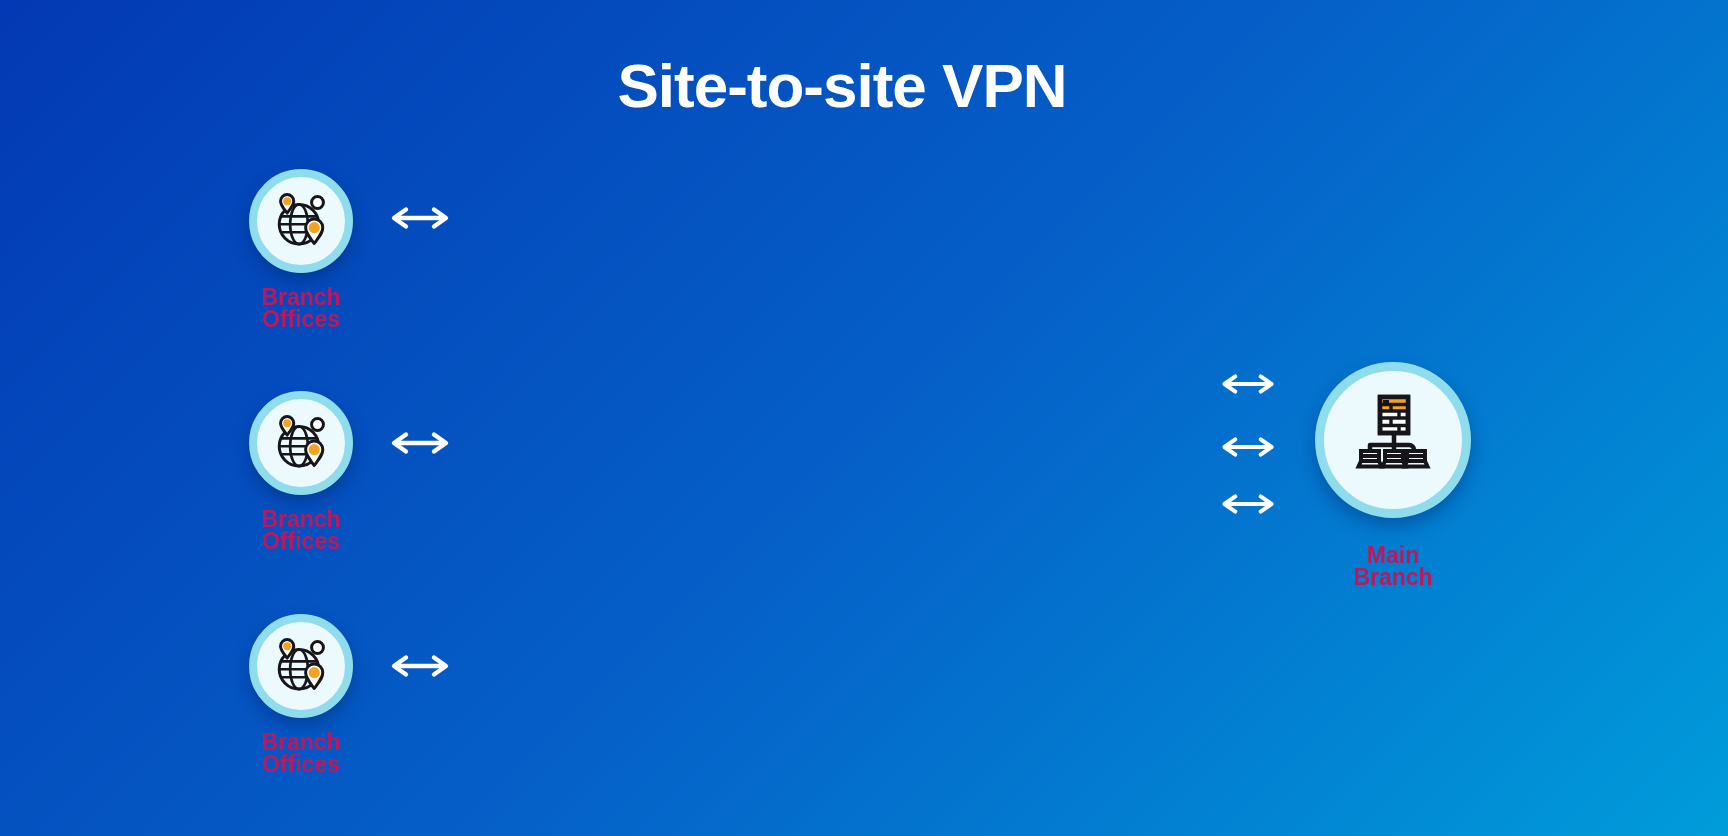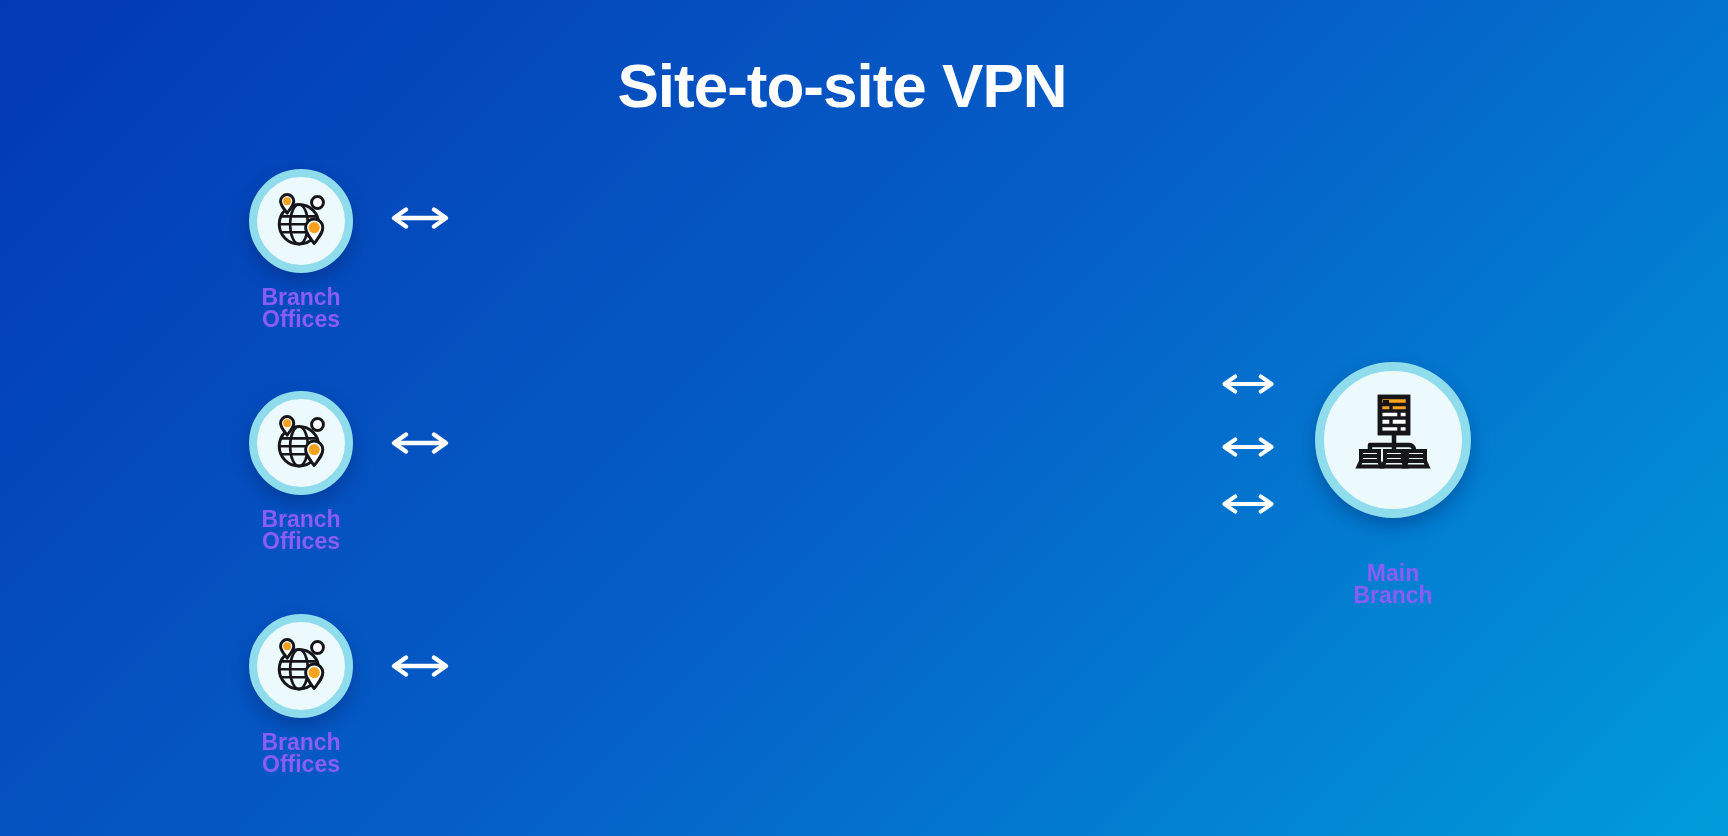--- a/index.html
+++ b/index.html
@@ -32,21 +32,21 @@
   .ring{
     border-radius:50%;background:#ecf9fd;
     display:flex;align-items:center;justify-content:center;
     box-shadow:0 8px 18px rgba(0,25,90,.35);
     box-sizing:border-box;
   }
   .ring.small{width:104px;height:104px;border:8px solid #8edcec;}
   .ring.big{width:156px;height:156px;border:9px solid #8edcec;}
   .node-label{
     position:absolute;left:50%;transform:translateX(-50%);
-    text-align:center;color:#8b5cf6;font-weight:bold;
+    text-align:center;color:#be185d;font-weight:bold;
     font-size:23px;line-height:22px;white-space:pre-line;
   }
   .arrow{position:absolute;}
 </style>
 </head>
 <body>
 
 <div class="stage">
 
   <h1 class="title">Site-to-site VPN</h1>
@@ -154,16 +154,16 @@
   <svg class="arrow" style="left:1219px;top:492px;" width="58" height="24" viewBox="0 0 64 24">
       <use href="#arrowIcon"></use>
     </svg>
 
   <div class="node" style="left:1315px;top:362px;">
     <div class="ring big">
       <svg width="100" height="100" viewBox="0 0 100 100">
         <use href="#mainIcon"></use>
       </svg>
     </div>
-    <div class="node-label" style="top:200px;"><span>Main</span><br><span>Branch</span></div>
+    <div class="node-label" style="top:182px;"><span>Main</span><br><span>Branch</span></div>
   </div>
 
 </div>
 
 </body></html>

